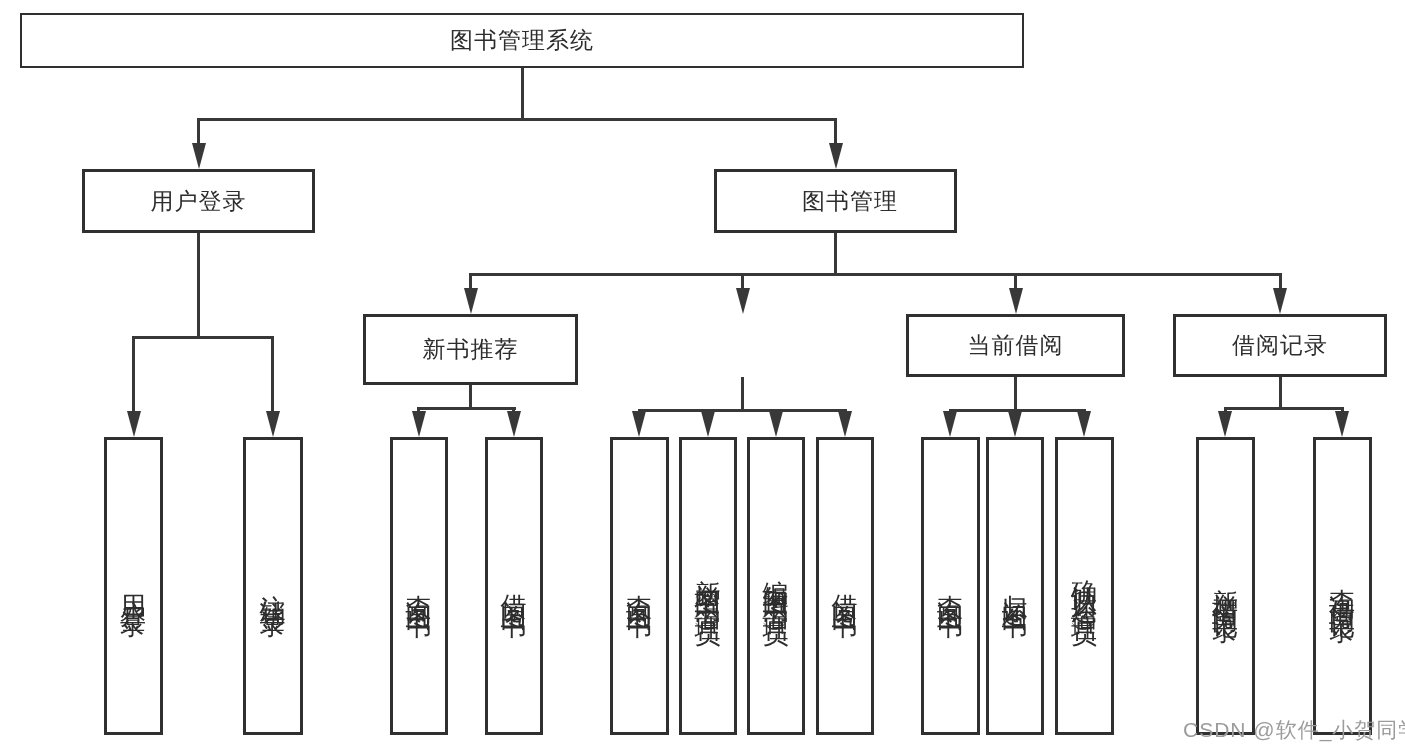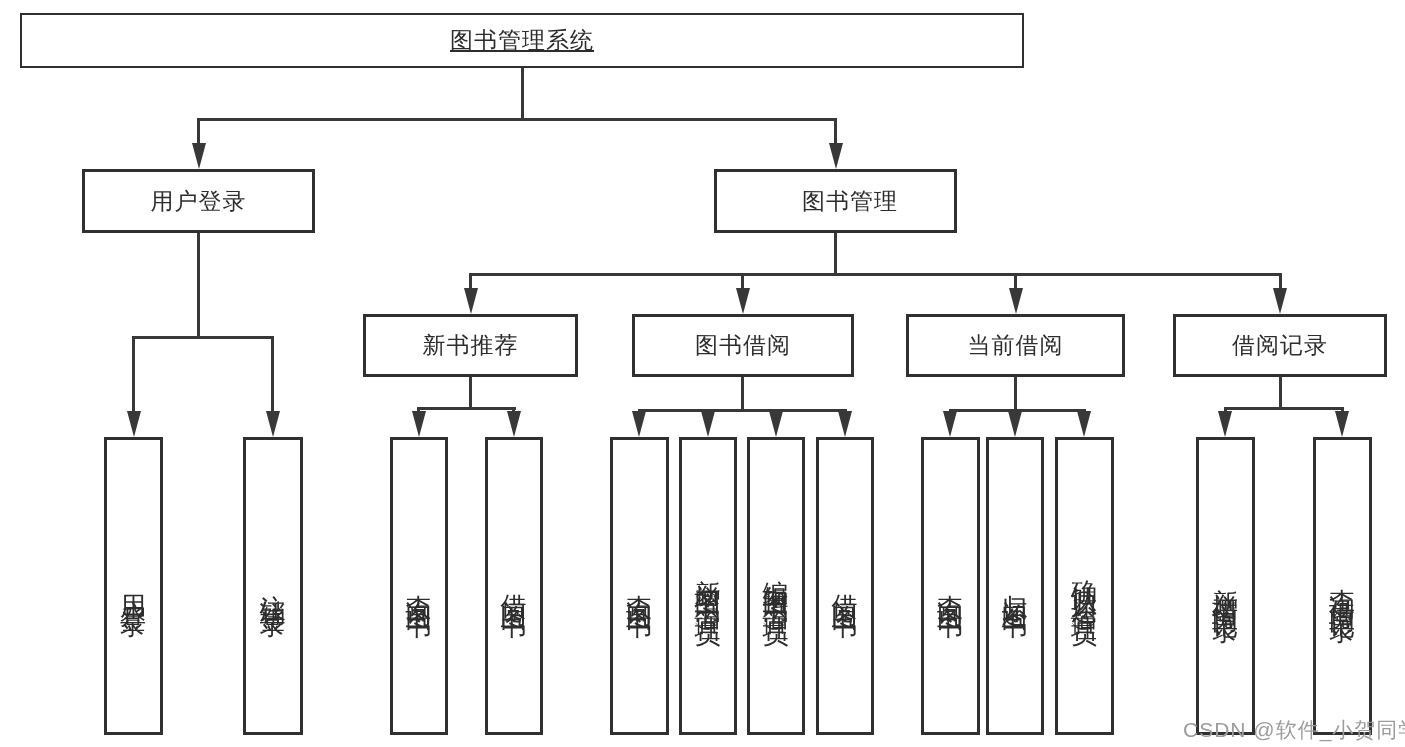--- a/index.html
+++ b/index.html
@@ -17,24 +17,24 @@
     font-size:26px;letter-spacing:6px;line-height:1;
     top:437px;height:298px;
   }
   .ln{position:absolute;background:#383838;}
   .ah{
     position:absolute;width:0;height:0;
     border-left:7px solid transparent;border-right:7px solid transparent;
     border-top:26px solid #383838;
   }
   
-  .root {left:20px;  top:13px;  width:1004px;height:55px;border-width:2px;text-decoration:underline;}
+  .root {left:20px;  top:13px;  width:1004px;height:55px;border-width:2px;}
   .user {left:82px;  top:169px; width:233px; height:64px;}
   .bookm{left:714px; top:169px; width:243px; height:64px;padding-left:29px;}
-  .l3rec{left:363px; top:314px; width:215px; height:63px;}
+  .l3rec{left:363px; top:314px; width:215px; height:71px;}
   .l3bb {left:632px; top:314px; width:222px; height:63px;}
   .l3cb {left:906px; top:314px; width:219px; height:63px;}
   .l3br {left:1173px;top:314px; width:214px; height:63px;}
   
   .u1{left:104px;width:59px;} .u2{left:243px;width:60px;}
   .n1{left:390px;width:58px;} .n2{left:485px;width:58px;}
   .b1{left:610px;width:59px;} .b2{left:679px;width:58px;}
   .b3{left:747px;width:58px;} .b4{left:816px;width:58px;}
   .c1{left:921px;width:59px;} .c2{left:986px;width:58px;}
   .c3{left:1055px;width:59px;}
@@ -106,21 +106,20 @@
   <div class="ln" style="left:1224px;top:407px;width:3px;height:8px;"></div>
   <div class="ln" style="left:1341px;top:407px;width:3px;height:8px;"></div>
   <div class="ah" style="left:1218px;top:411px;"></div>
   <div class="ah" style="left:1335px;top:411px;"></div>
 
   <div class="box hbox root">图书管理系统</div>
   <div class="box hbox user">用户登录</div>
   <div class="box hbox bookm">图书管理</div>
 
   <div class="box hbox l3rec">新书推荐</div>
-  <div class="box hbox l3bb">图书借阅</div>
   <div class="box hbox l3br">借阅记录</div>
   <div class="box hbox l3cb">当前借阅</div>
 
   <div class="box vbox u1">用户登录</div>
   <div class="box vbox u2">注销登录</div>
 
   <div class="box vbox n1">查询图书</div>
   <div class="box vbox n2">借阅图书</div>
 
   <div class="box vbox b1">查询图书</div>

